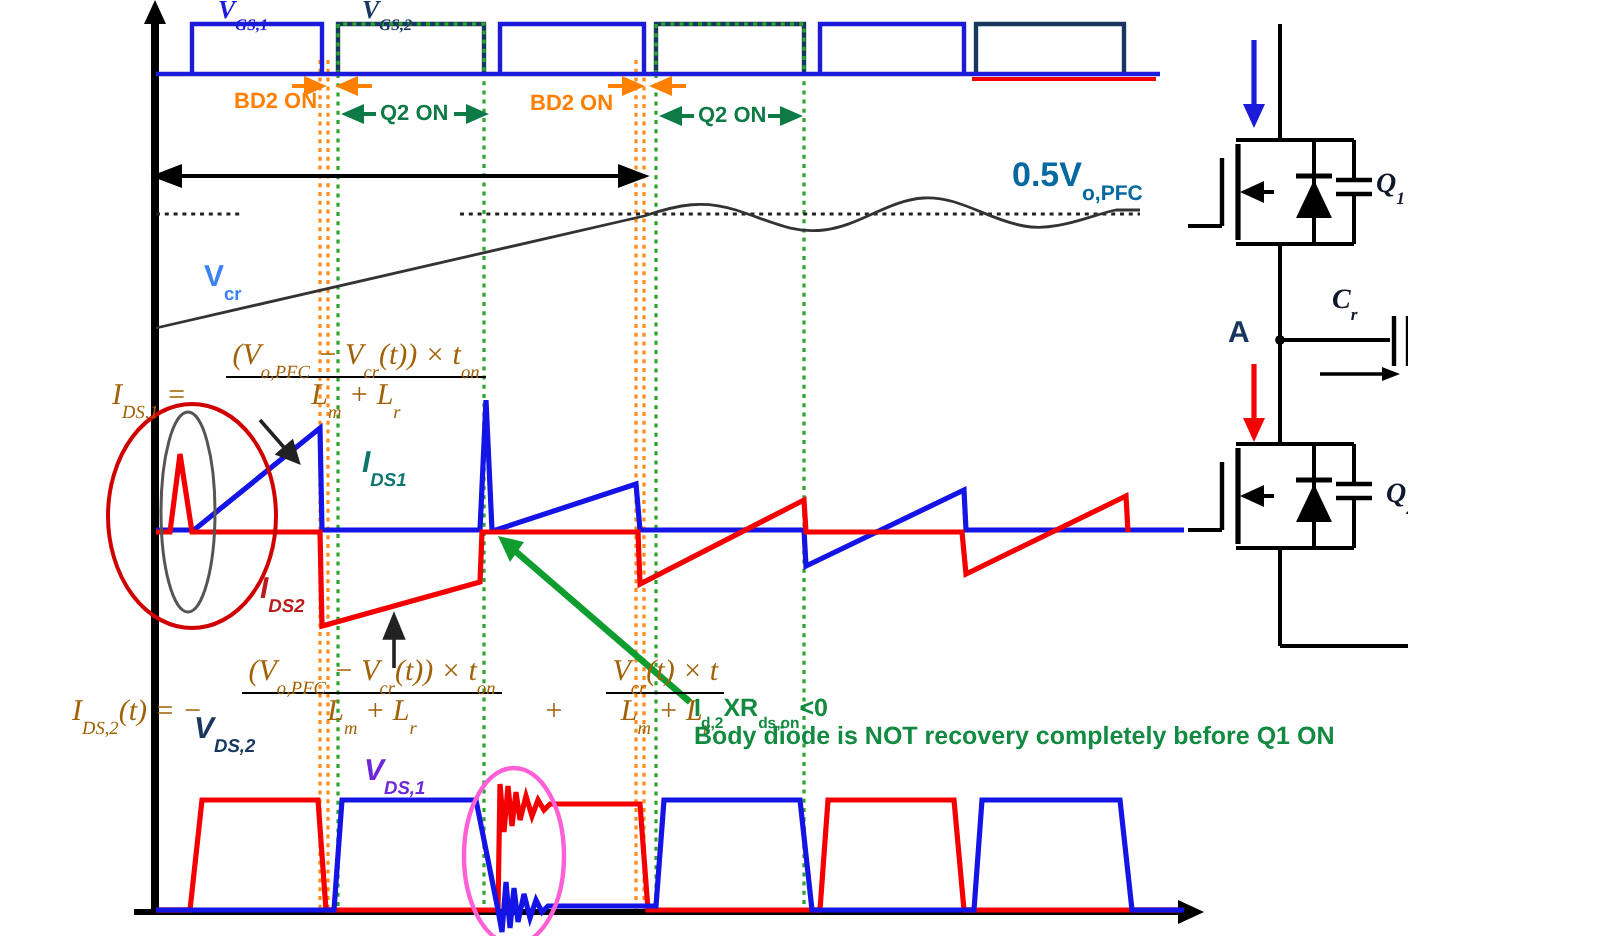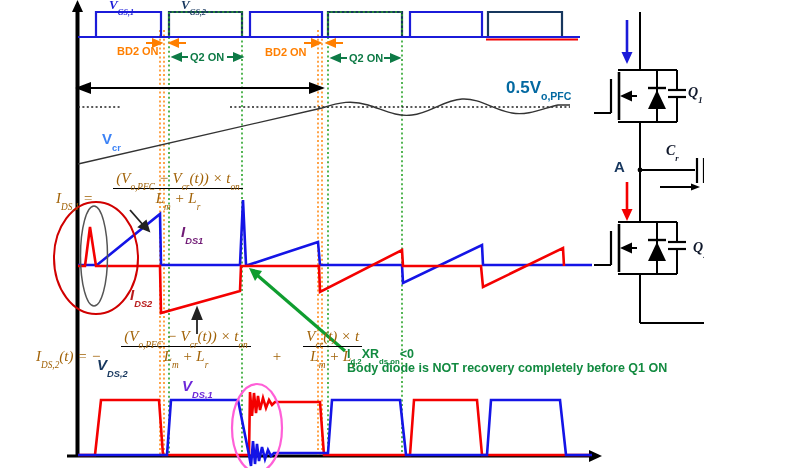--- a/index.html
+++ b/index.html
@@ -8,21 +8,21 @@
   svg{position:absolute;left:0;top:0}
   .lbl{position:absolute;white-space:nowrap;line-height:1.05}
   sub{font-size:62%;line-height:0;position:relative;top:.28em;letter-spacing:0}
   .vgs1{color:#1b1bd9;font:bold italic 13px "Liberation Serif",serif}
   .vgs2{color:#17375e;font:bold italic 13px "Liberation Serif",serif}
   .orange{color:#ff7f00;font:bold 11px "Liberation Sans",sans-serif}
   .grn{color:#0e7a46;font:bold 11px "Liberation Sans",sans-serif}
   .blk17{color:#0369a1;font:bold 17px "Liberation Sans",sans-serif}
   .blk15{color:#3b82f6;font:bold 15px "Liberation Sans",sans-serif}
   .capblue{color:#1b75bc;font:bold 16.5px "Liberation Sans",sans-serif;letter-spacing:-.2px}
-  .ids1{color:#701a75;font:bold italic 15px "Liberation Sans",sans-serif}
+  .ids1{color:#0f766e;font:bold italic 15px "Liberation Sans",sans-serif}
   .ids2{color:#b91c1c;font:bold italic 15px "Liberation Sans",sans-serif}
   .vds2l{color:#17375e;font:bold italic 15px "Liberation Sans",sans-serif}
   .vds1l{color:#6d28d9;font:bold italic 15px "Liberation Sans",sans-serif}
   .greentxt{color:#128a40;font:bold 12.5px "Liberation Sans",sans-serif}
   .cir{color:#0f172a;font:bold italic 14px "Liberation Serif",serif}
   .nodeA{color:#17375e;font:bold 15px "Liberation Sans",sans-serif}
   .eq{position:absolute;display:flex;align-items:flex-end;color:#a16207;
       font:italic 15px "Liberation Serif",serif;white-space:nowrap}
   .frac{display:inline-block;text-align:center;margin:0 20px}
   .frac .num{display:block;padding:0 3px 1px;border-bottom:1.4px solid #000}

